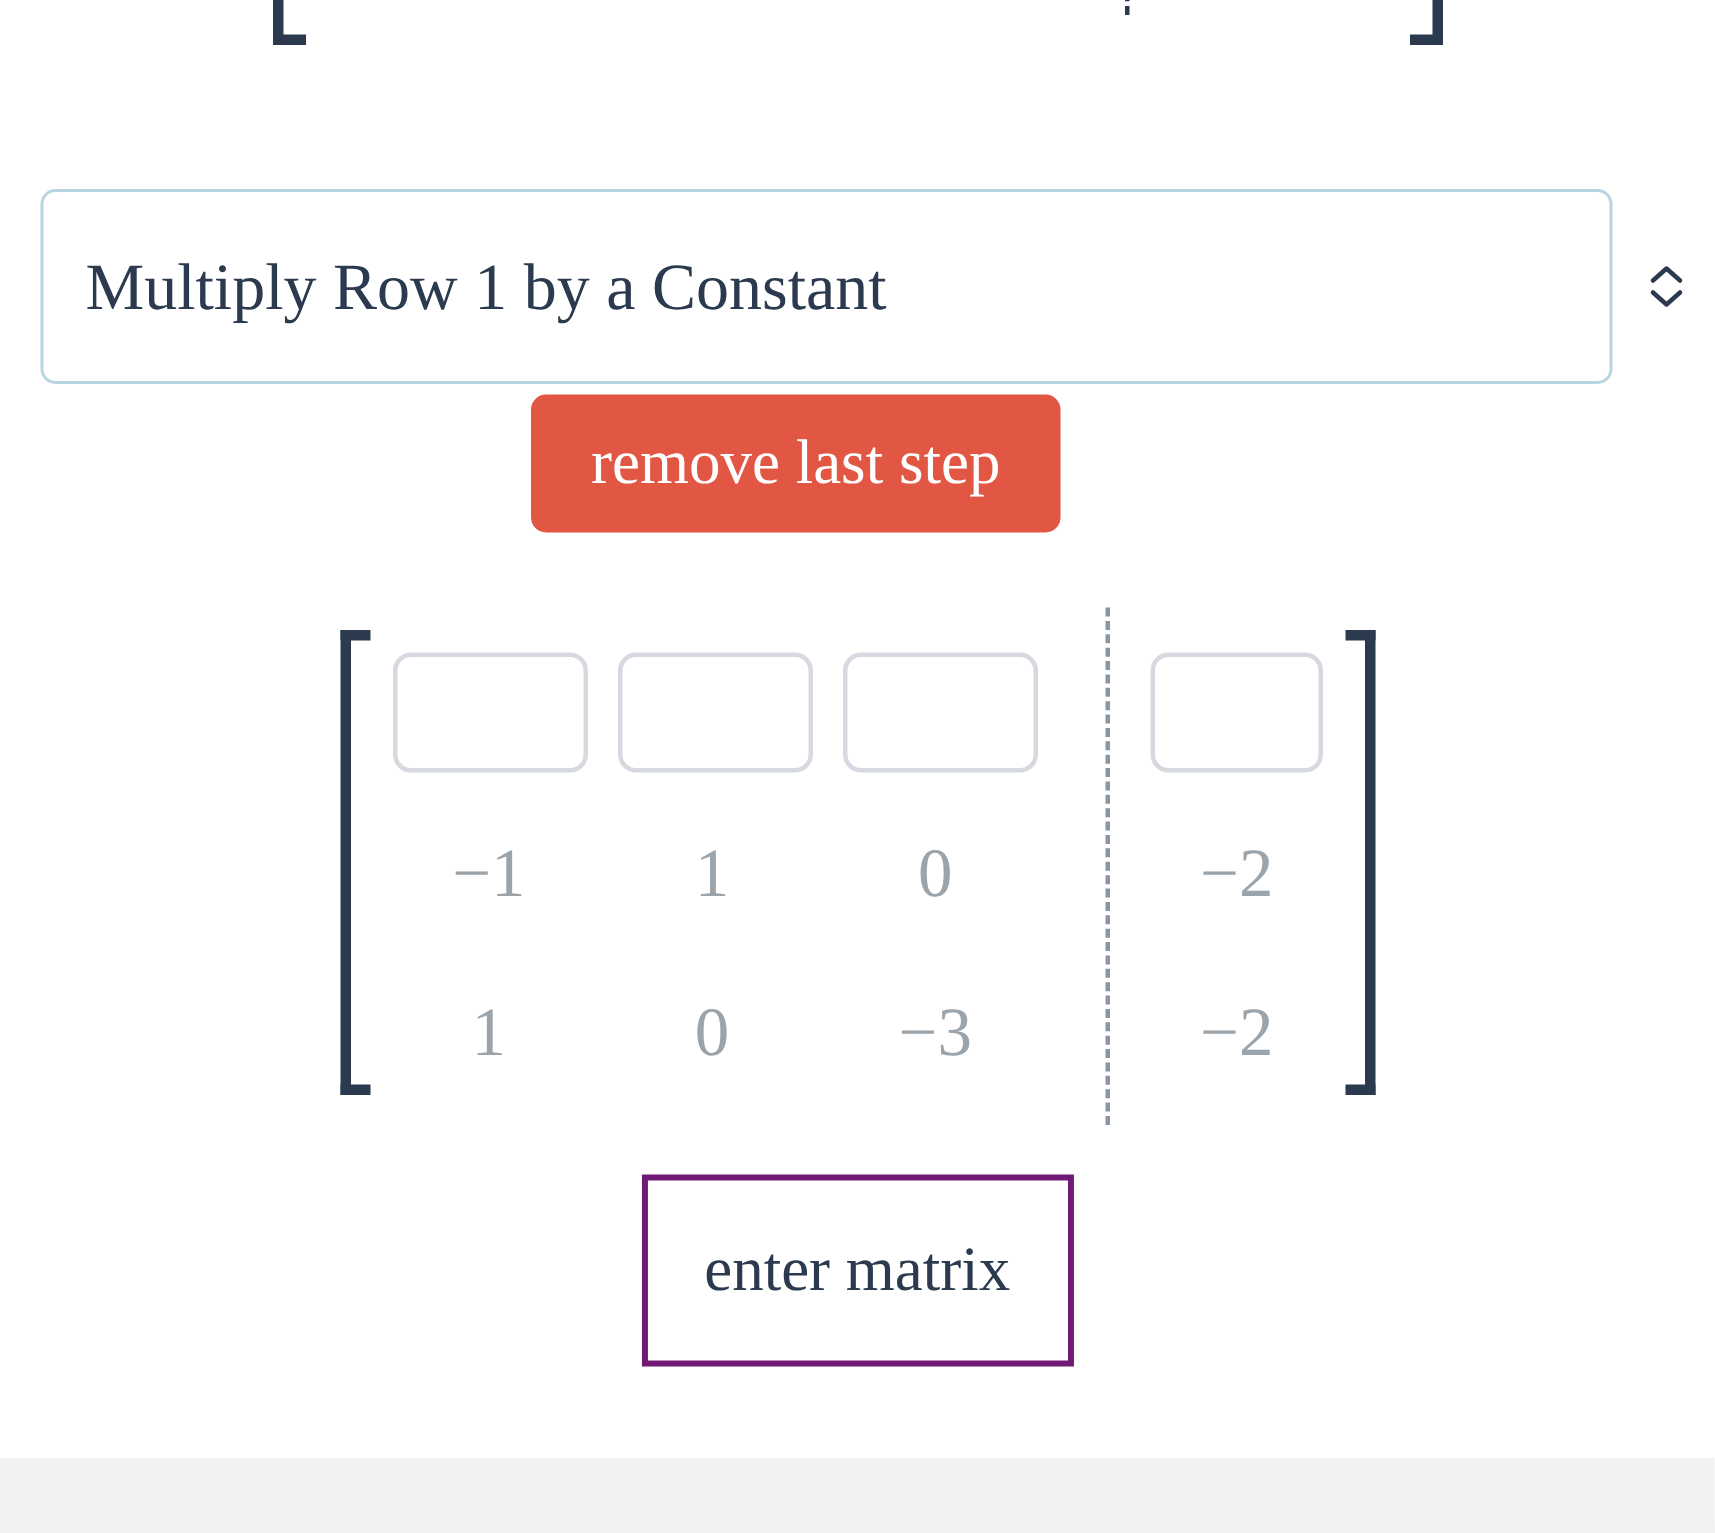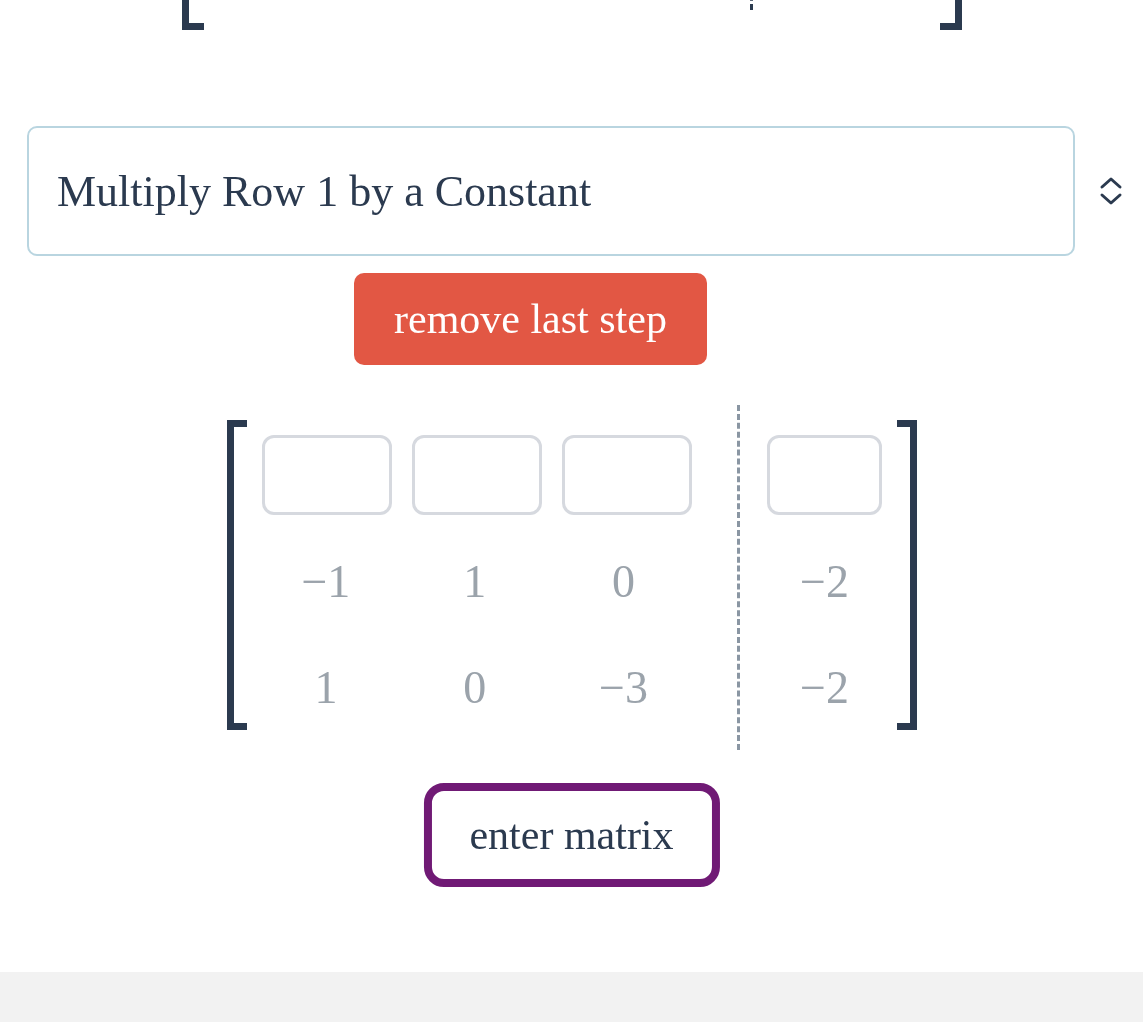--- a/index.html
+++ b/index.html
@@ -91,21 +91,21 @@
       flex-direction: column;
       align-items: center;
       justify-content: center;
       gap: 2px;
     }
     .chev-up-svg, .chev-down-svg {
       display: block;
     }
     .remove-button {
       position: absolute;
-      top: 273px;
+      top: 263px;
       left: 354px;
       background: #e25744;
       color: #ffffff;
       font-size: 42px;
       font-family: Georgia, serif;
       border: none;
       border-radius: 10px;
       padding: 22px 40px;
       cursor: pointer;
     }
@@ -182,23 +182,23 @@
     }
     .enter-button {
       position: absolute;
       top: 783px;
       left: 50%;
       transform: translateX(-50%);
       background: #ffffff;
       color: #2b3a4f;
       font-size: 42px;
       font-family: Georgia, serif;
-      border: 8px solid #701a75;
-      border-radius: 20px;
-      padding: 20px 38px;
+      border: 4px solid #701a75;
+      border-radius: 0;
+      padding: 36px 38px;
       cursor: pointer;
     }
     .footer-bar {
       position: absolute;
       bottom: 0;
       left: 0;
       right: 0;
       height: 50px;
       background: #f2f2f2;
     }

